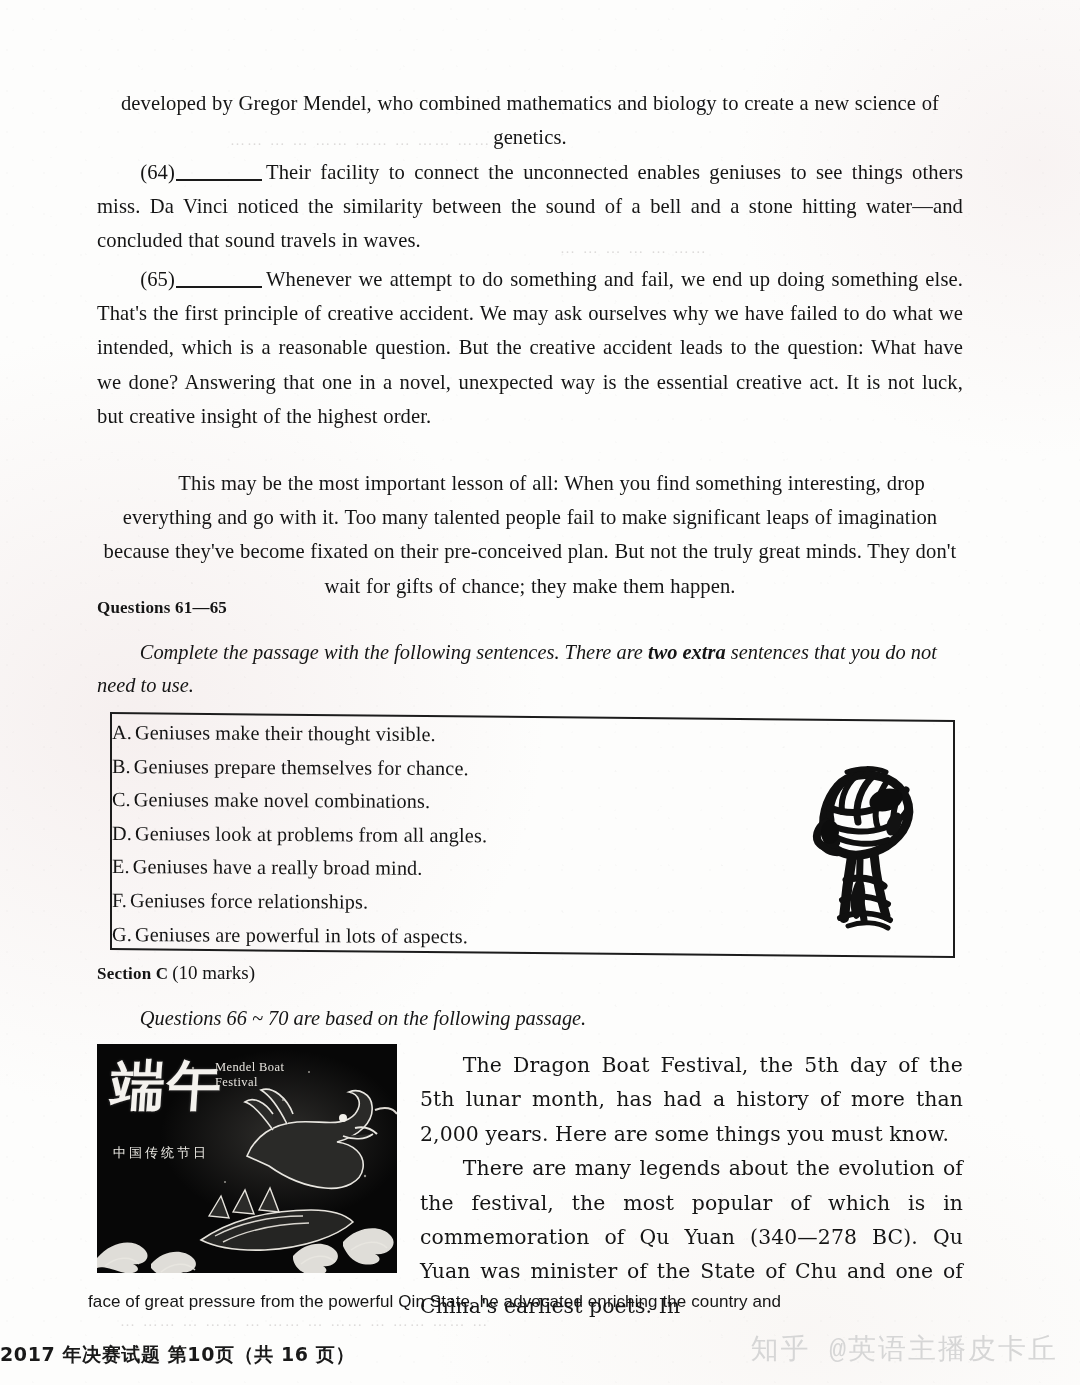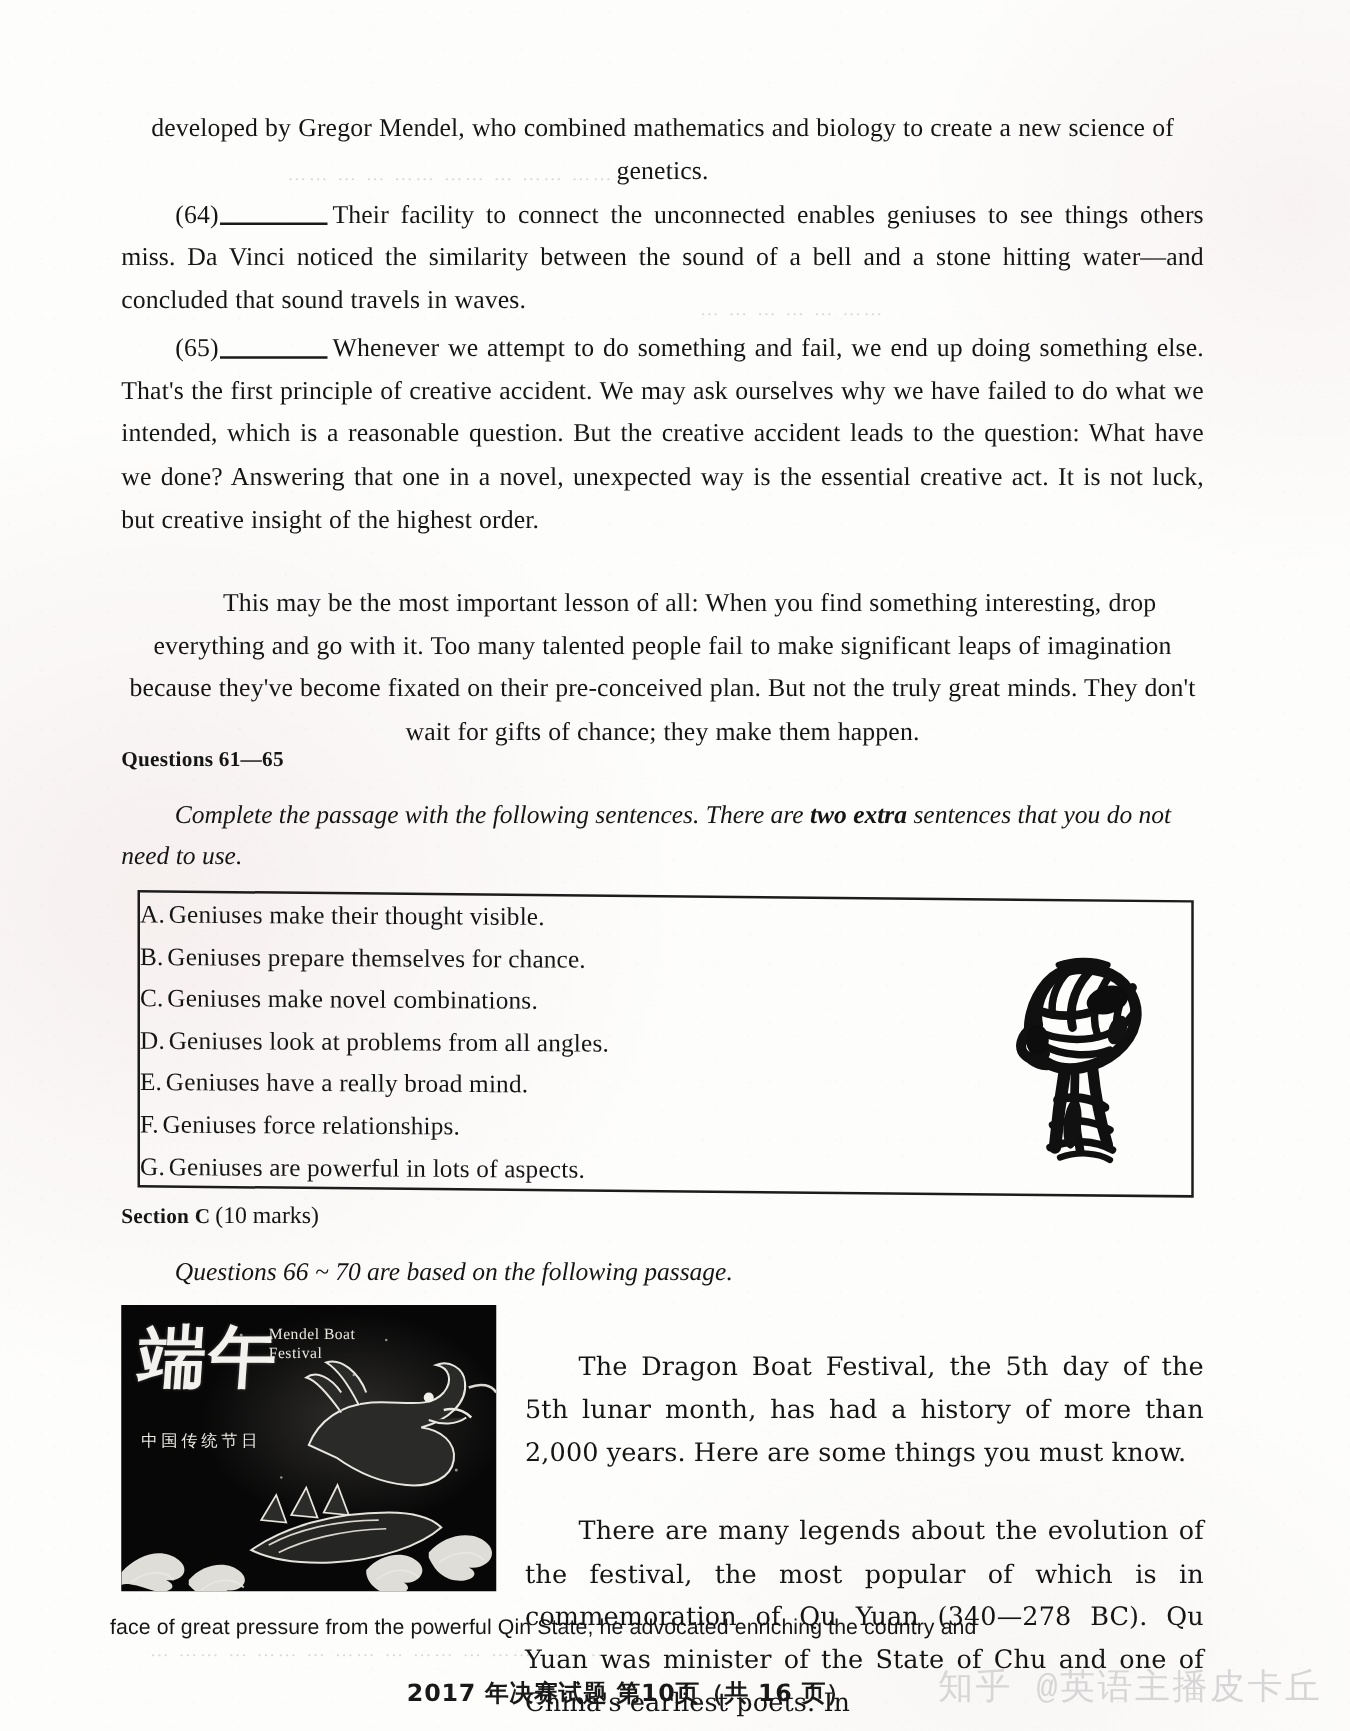--- a/index.html
+++ b/index.html
@@ -174,41 +174,41 @@
   }
   #passage-right p {
     margin: 0;
     font-size: 20.4px;
     line-height: 34.4px;
     text-align: justify;
     text-justify: inter-word;
     font-family: "DejaVu Serif", "Liberation Serif", serif;
     letter-spacing: .1px;
   }
-  #passage-right p.indent { text-indent: 2.1em; margin-top: 28px; }
+  #passage-right p.indent { text-indent: 2.1em; }
 
   #passage-tail {
     position: absolute;
     left: 88px;
     top: 1285px;
     width: 878px;
     font-size: 17px;
     line-height: 34px;
     font-family: Liberation Sans, sans-serif;
     text-align: justify;
     letter-spacing: .1px;
   }
 
   
   #footer {
     position: absolute;
     left: 0;
     top: 1342px;
     width: 1006px;
-    text-align: center;
+    text-align: left;
   }
   #footer .ft {
     display: inline-block;
     font-family: "DejaVu Sans", sans-serif;
     font-size: 19px;
     font-weight: bold;
     letter-spacing: .6px;
     color: #191919;
   }
 

